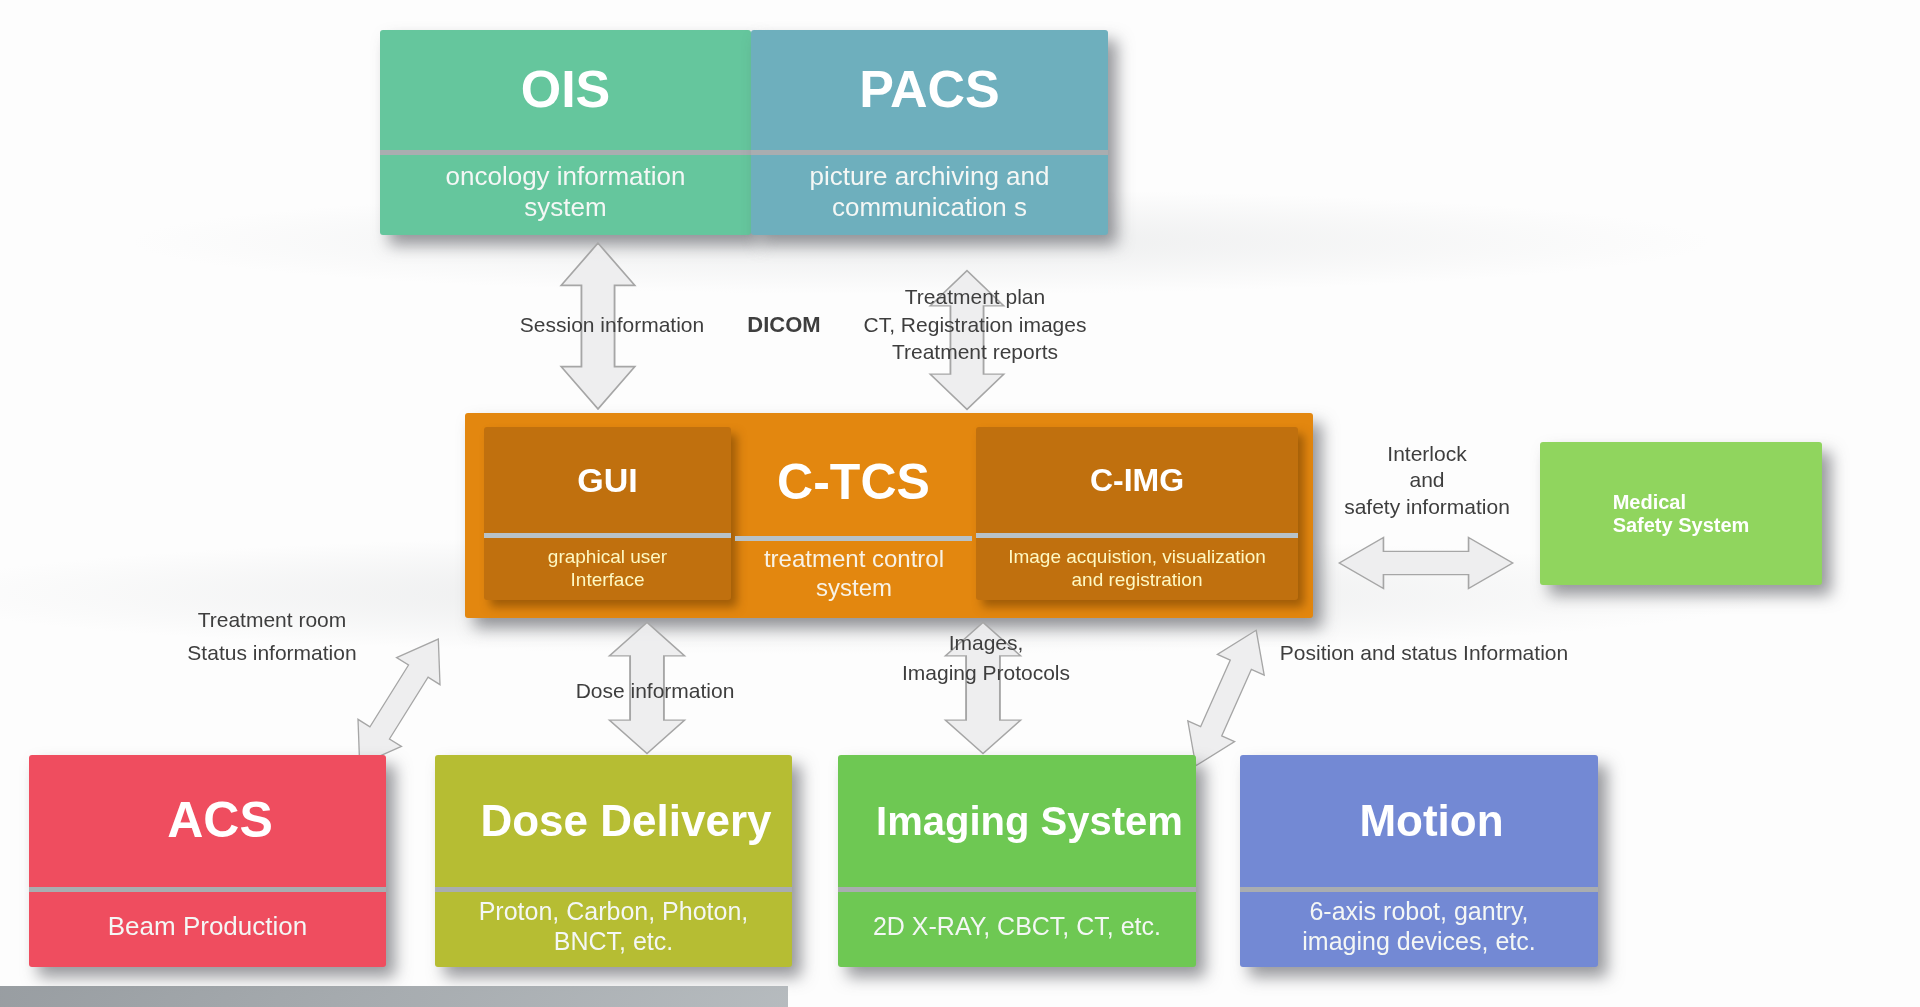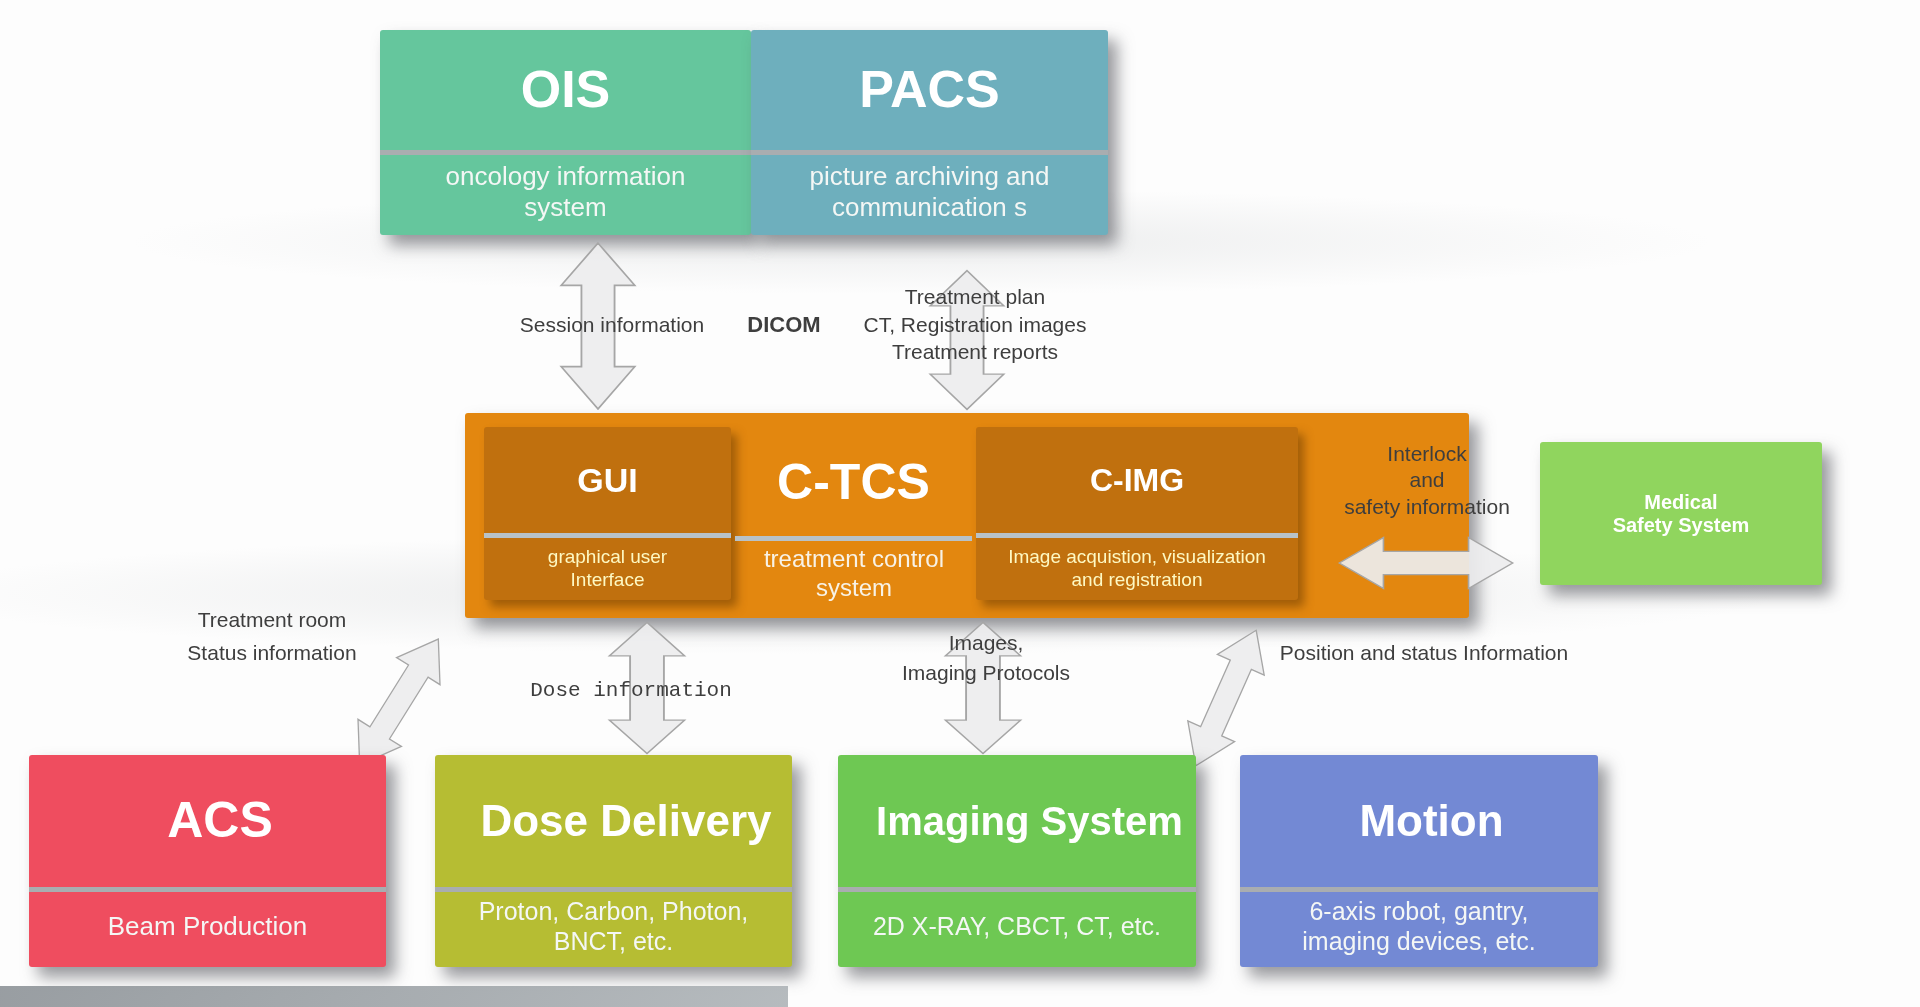--- a/index.html
+++ b/index.html
@@ -11,35 +11,35 @@
       radial-gradient(65% 8% at 44% 59%, rgba(194,197,199,.35), rgba(255,255,255,0) 75%),
       #fdfdfd;
   }
   .node{
     position:absolute;border-radius:3px;color:#fff;
     display:flex;flex-direction:column;
     box-shadow:9px 10px 16px rgba(68,70,76,.55);
   }
   .node .t{
     display:flex;align-items:center;justify-content:center;
-    font-weight:bold;text-align:center;white-space:pre-line;line-height:1.15;
+    font-weight:bold;text-align:left;white-space:pre-line;line-height:1.15;
   }
   .node .d{flex:0 0 5px;background:var(--c-divider,#a9adb0);}
   .node .s{
     flex:1;display:flex;align-items:center;justify-content:center;
     white-space:pre-line;text-align:center;line-height:1.18;color:#f4f7f5;
     padding:0 10px 6px 10px;
   }
   
   .ois{left:380px;top:30px;width:371px;height:205px;background:var(--c-ois,#65c69d);}
   .pacs{left:751px;top:30px;width:357px;height:205px;background:var(--c-pacs,#6eafbd);}
   .ois .t,.pacs .t{flex:0 0 120px;font-size:52px;}
   .ois .s,.pacs .s{font-size:26px;}
   
-  .ctcs{left:465px;top:413px;width:1004px;height:205px;background:var(--c-ctcs,#e3870f);
+  .ctcs{left:465px;top:413px;width:848px;height:205px;background:var(--c-ctcs,#e3870f);
         border-radius:3px;position:absolute;box-shadow:9px 10px 16px rgba(68,70,76,.55);}
   .inner{
     position:absolute;border-radius:3px;background:var(--c-ctcs_inner,#c0700e);
     display:flex;flex-direction:column;color:#fff;
     box-shadow:6px 7px 10px rgba(95,52,0,.5);
   }
   .inner .t{display:flex;align-items:center;justify-content:center;font-weight:bold;}
   .inner .d{flex:0 0 5px;background:var(--c-divider2,#b8c2c8);}
   .inner .s{flex:1;display:flex;align-items:center;justify-content:center;
             white-space:pre-line;text-align:center;line-height:1.2;font-size:19px;color:#fef9c3;}
@@ -82,21 +82,21 @@
   .arr-h{left:1336px;top:531px;width:180px;height:64px;}
   .arr-dl{left:367px;top:625px;width:64px;height:154px;transform:rotate(32deg);}
   .arr-dr{left:1194px;top:621px;width:64px;height:154px;transform:rotate(24deg);}
   .arr-dose{left:600px;top:620px;width:94px;height:136px;}
   .arr-img{left:936px;top:620px;width:94px;height:136px;}
   .lbl-session{left:462px;top:311px;width:300px;}
   .lbl-dicom{left:714px;top:310px;width:140px;}
   .lbl-tplan{left:820px;top:283px;width:310px;}
   .lbl-interlock{left:1302px;top:441px;width:250px;line-height:1.25;}
   .lbl-troom{left:122px;top:604px;width:300px;line-height:1.55;}
-  .lbl-doseinfo{left:496px;top:677px;width:270px;font-family:Liberation Mono, monospace;}
+  .lbl-doseinfo{left:520px;top:677px;width:270px;}
   .lbl-images{left:851px;top:628px;width:270px;line-height:1.45;}
   .lbl-position{left:1244px;top:639px;width:360px;}
   .floor{position:absolute;left:0;top:986px;width:788px;height:21px;
     background:linear-gradient(90deg,#878d92,#a9afb3);opacity:.85;}
 </style>
 </head>
 <body>
 
 <div class="canvas">
 

